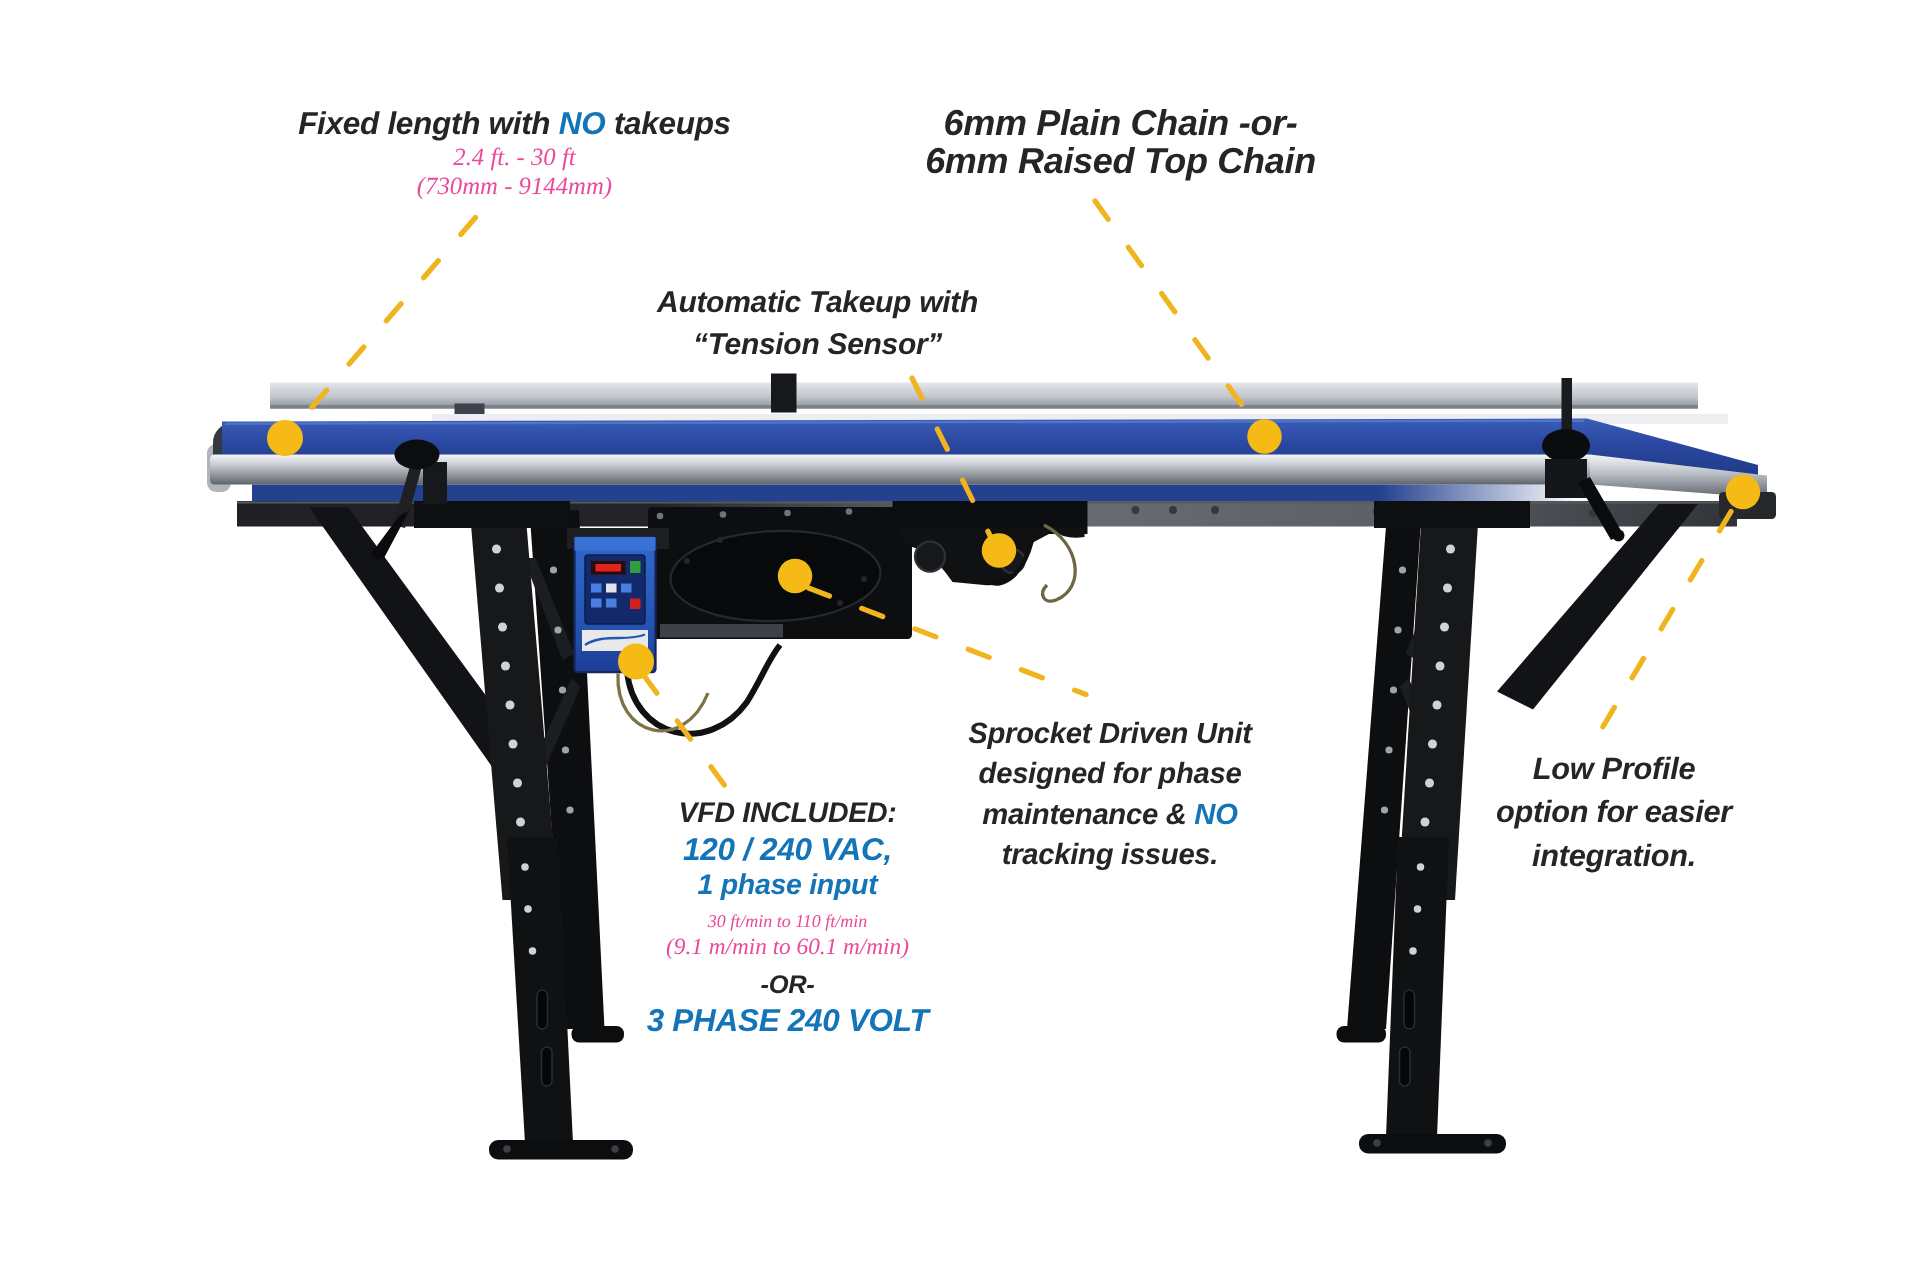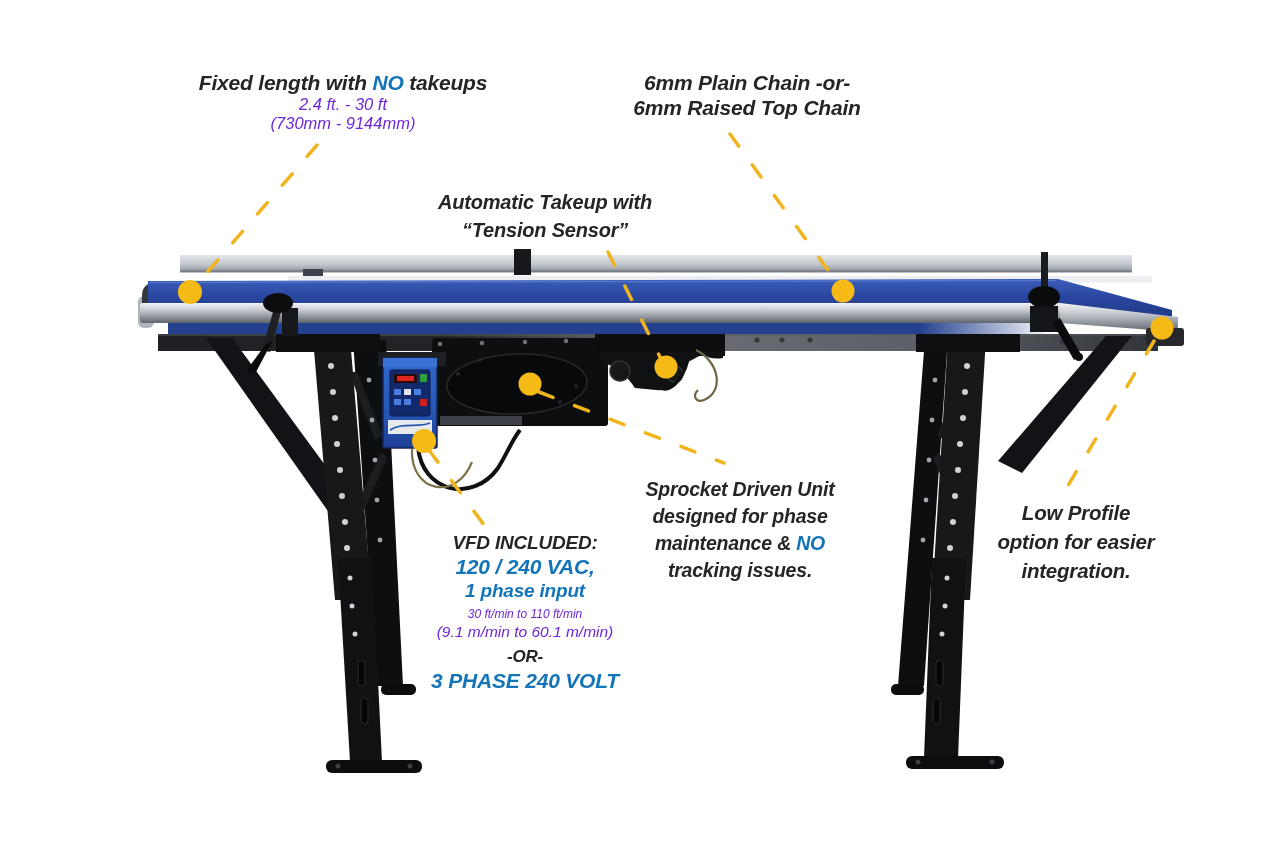--- a/index.html
+++ b/index.html
@@ -2,26 +2,26 @@
 <html><head>
 <meta charset="utf-8">
 <style>
   html,body{margin:0;padding:0;background:#ffffff;}
   #stage{position:relative;width:1280px;height:854px;background:#ffffff;overflow:hidden;
          font-family:"Liberation Sans", sans-serif;margin-left:20px;}
   #machine{position:absolute;left:0;top:0;}
   .co{position:absolute;transform:translateX(-50%);text-align:center;color:#272524;
       font-style:italic;font-weight:bold;letter-spacing:-0.2px;white-space:nowrap;}
   .blue{color:#1474b8;}
-  .lt{font-weight:normal;color:#6d28d9;letter-spacing:0;}
+  .lt{font-weight:normal;color:#ec4899;letter-spacing:0;font-family:Liberation Serif, serif;}
   
   .a1{font-size:21px;line-height:25px;}
   .a2{font-size:16.5px;line-height:19px;}
   
-  .b1{font-size:21px;line-height:25px;}
+  .b1{font-size:24px;line-height:25px;}
   
   .c1{font-size:20px;line-height:28px;}
   
   .d1{font-size:19.5px;line-height:27px;}
   
   .e1{font-size:19px;line-height:23px;}
   .e2{font-size:21px;line-height:25px;}
   .e3{font-size:19px;line-height:23px;margin-bottom:3px;}
   .e4{font-size:12px;line-height:18px;}
   .e5{font-size:15.5px;line-height:18px;margin-bottom:5px;}

